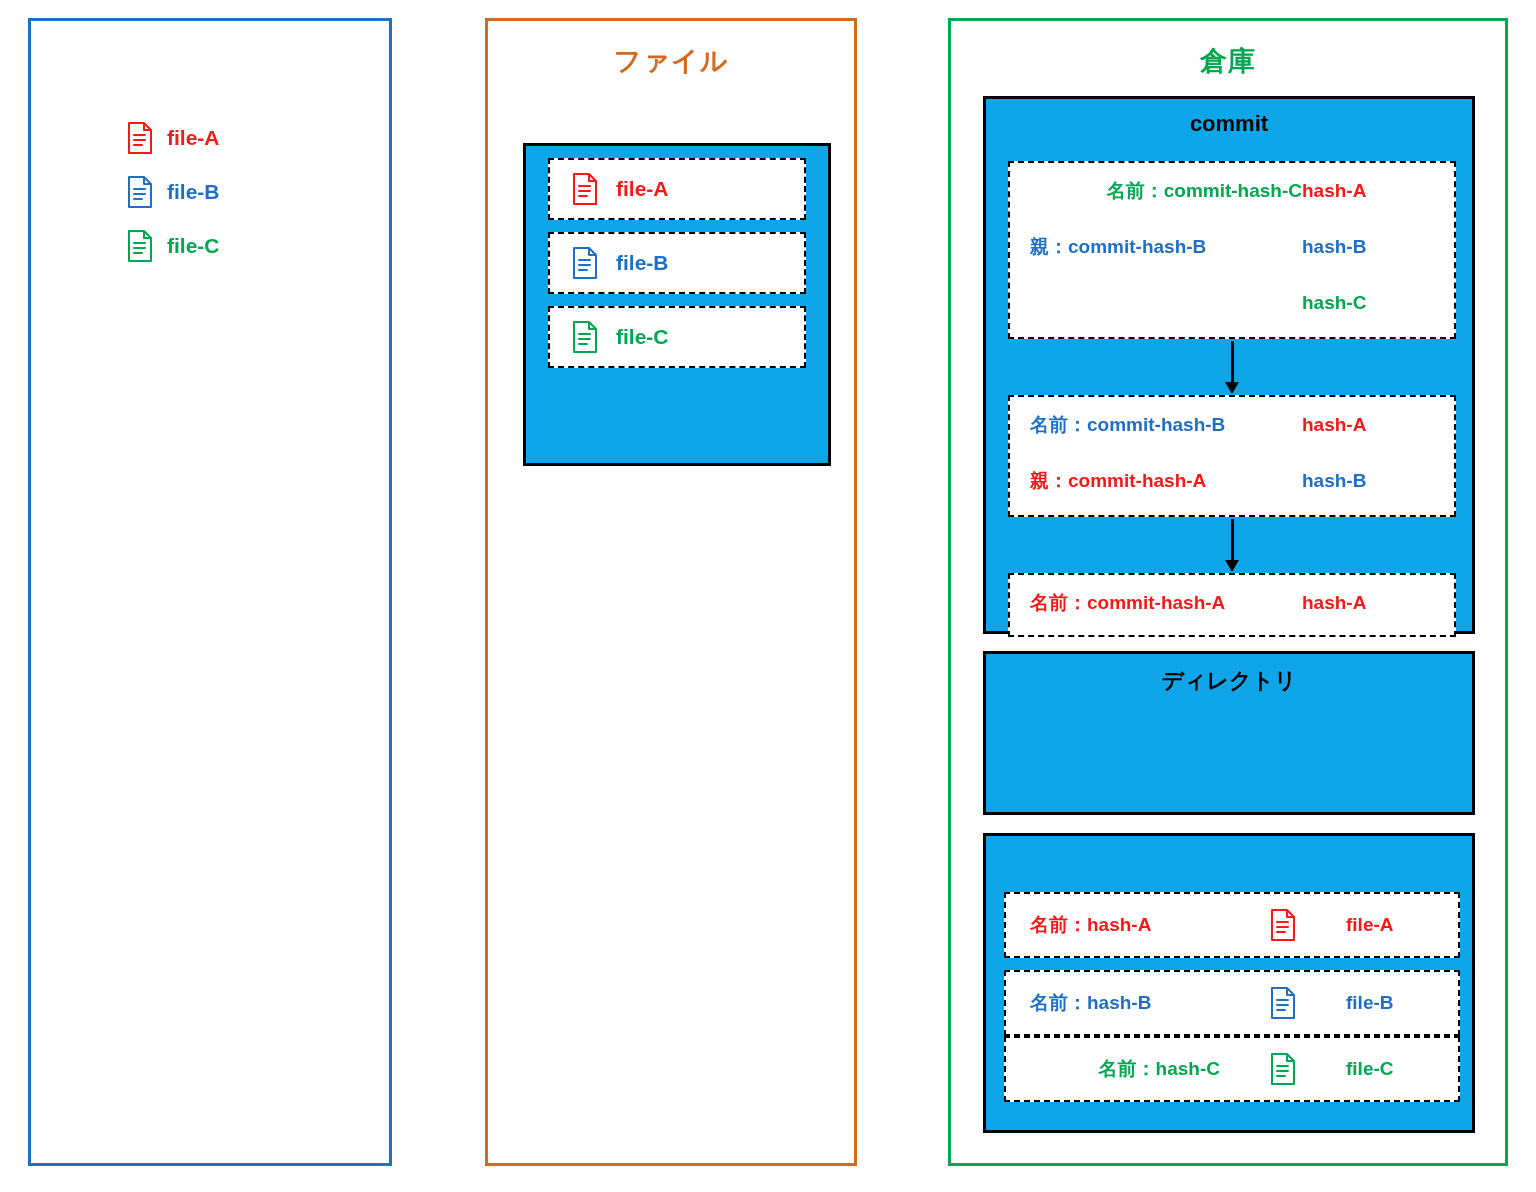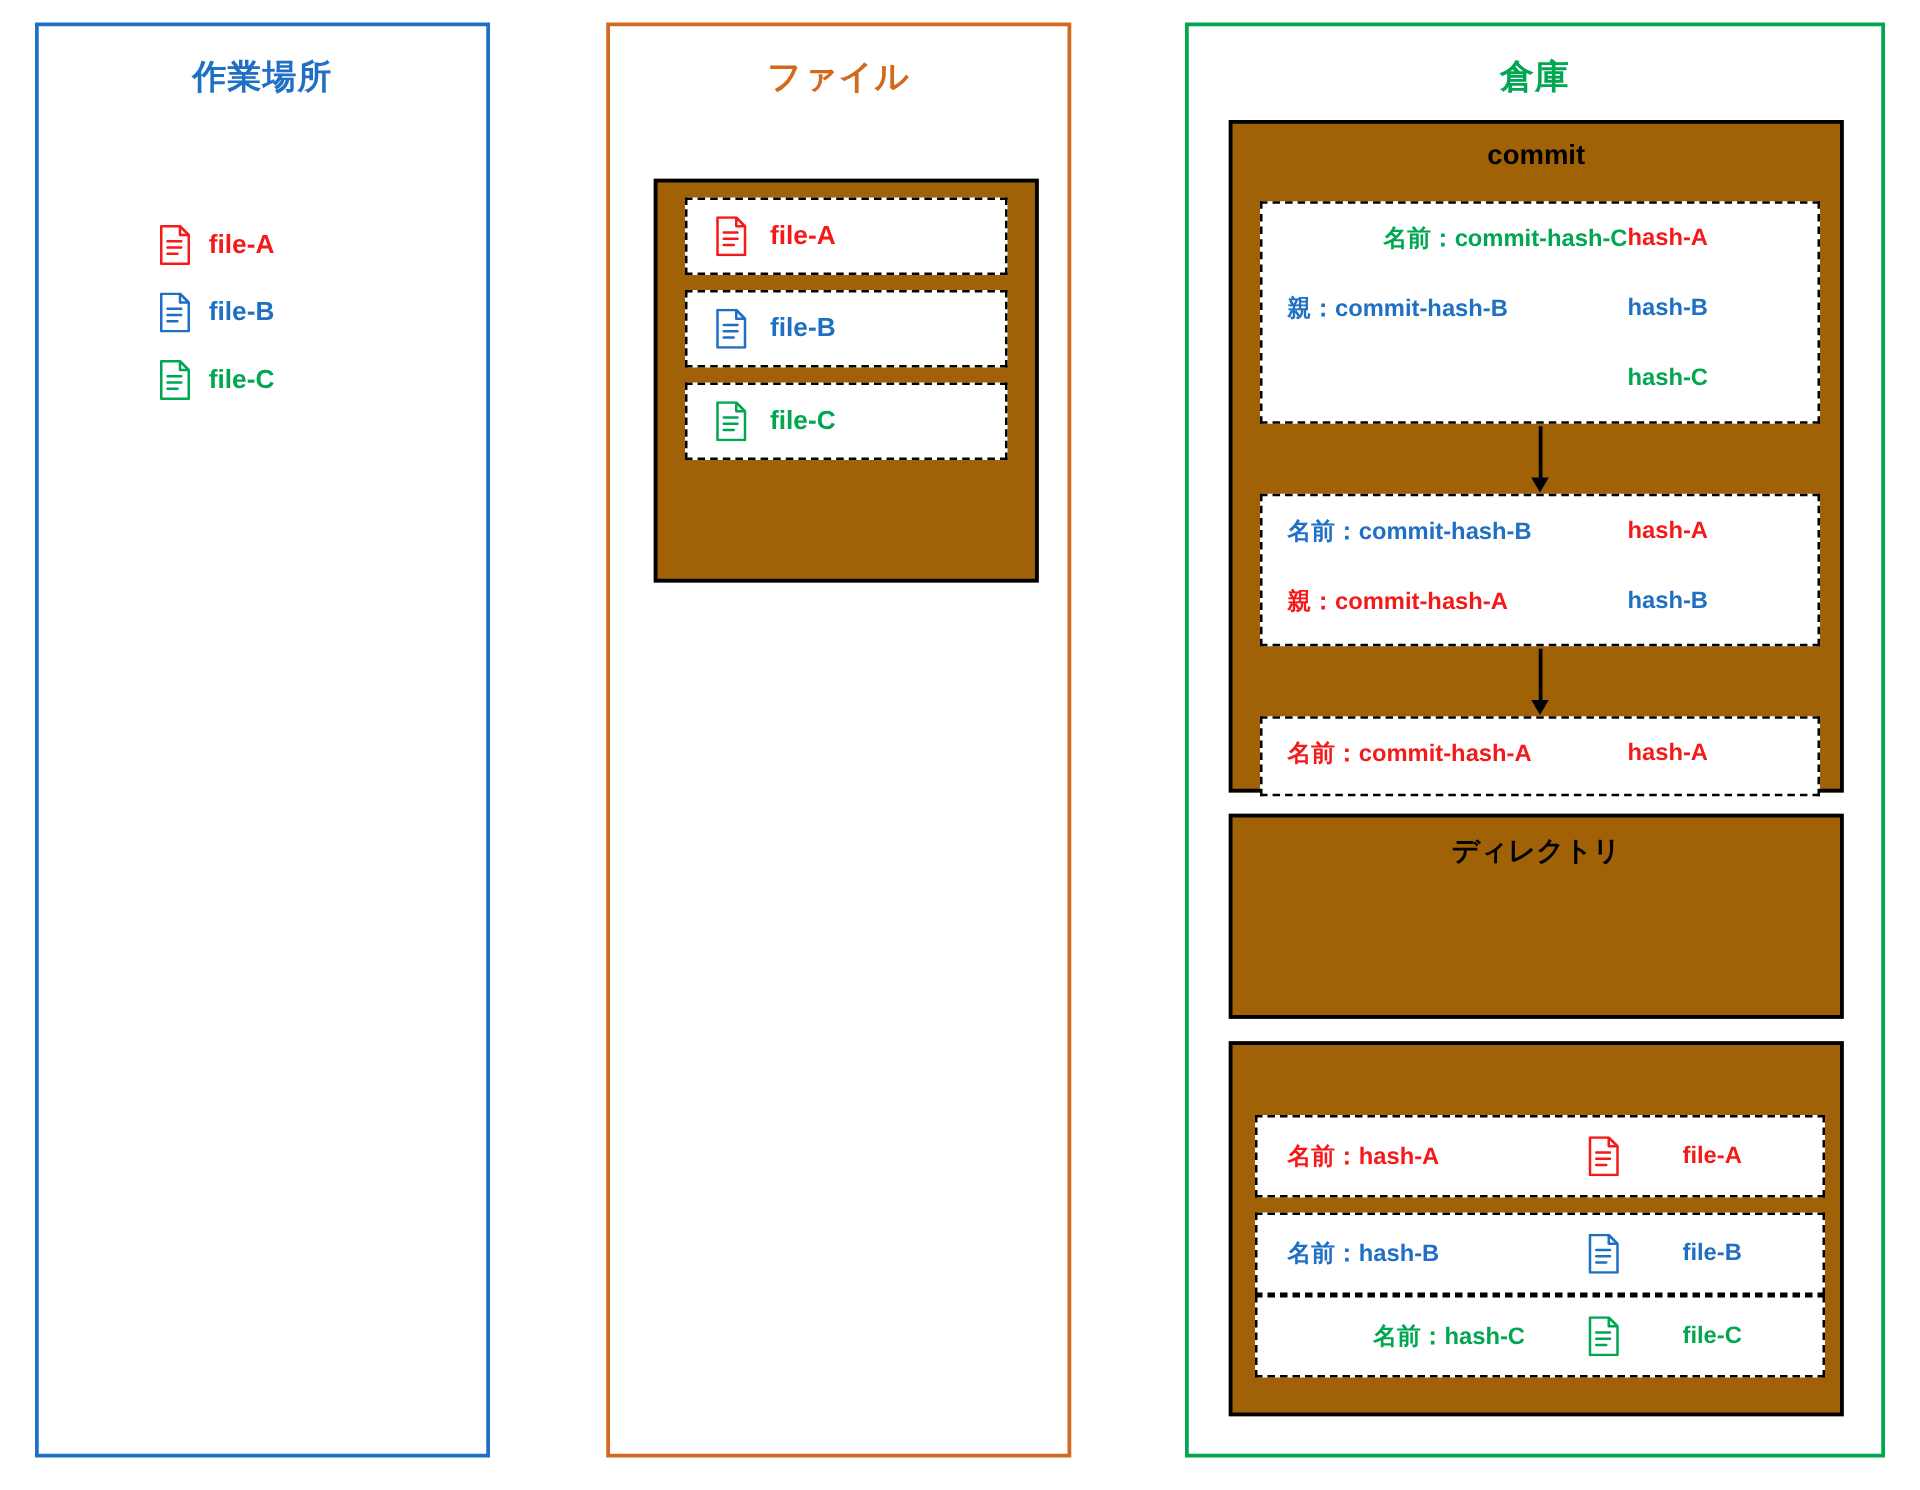--- a/index.html
+++ b/index.html
@@ -82,21 +82,21 @@
   .work-row .lbl {
     font-size: 21px;
     font-weight: bold;
   }
 
   
   .inner-box {
     position: absolute;
     box-sizing: border-box;
     border: 3px solid #000000;
-    background: #a16207;
+    background: #0ea5e9;
   }
   .inner-title {
     text-align: center;
     font-size: 22px;
     font-weight: bold;
     color: #000000;
     padding-top: 12px;
   }
   .staging-box {
     left: 35px;
@@ -215,21 +215,20 @@
   .c-blue  { color: #1f6fc4; }
   .c-green { color: #00a650; text-align: right; }
   .c-black { color: #000000; }
 </style>
 </head>
 <body>
 
 <div class="stage">
 
   <div class="column col-working">
-    <div class="col-title">作業場所</div>
 
     <div class="work-list">
 
       <div class="work-row">
         <span class="file-icon">
           <svg width="26" height="32" viewBox="0 0 26 32">
             <path d="M2 1 h15 l7 7 v23 h-22 z" fill="#fff" stroke="#f41a1a" stroke-width="2" stroke-linejoin="round"></path>
             <path d="M17 1 v7 h7" fill="none" stroke="#f41a1a" stroke-width="2" stroke-linejoin="round"></path>
             <path d="M7 13 h11 M7 18 h11 M7 23 h8" stroke="#f41a1a" stroke-width="2" stroke-linecap="round"></path>
           </svg>

